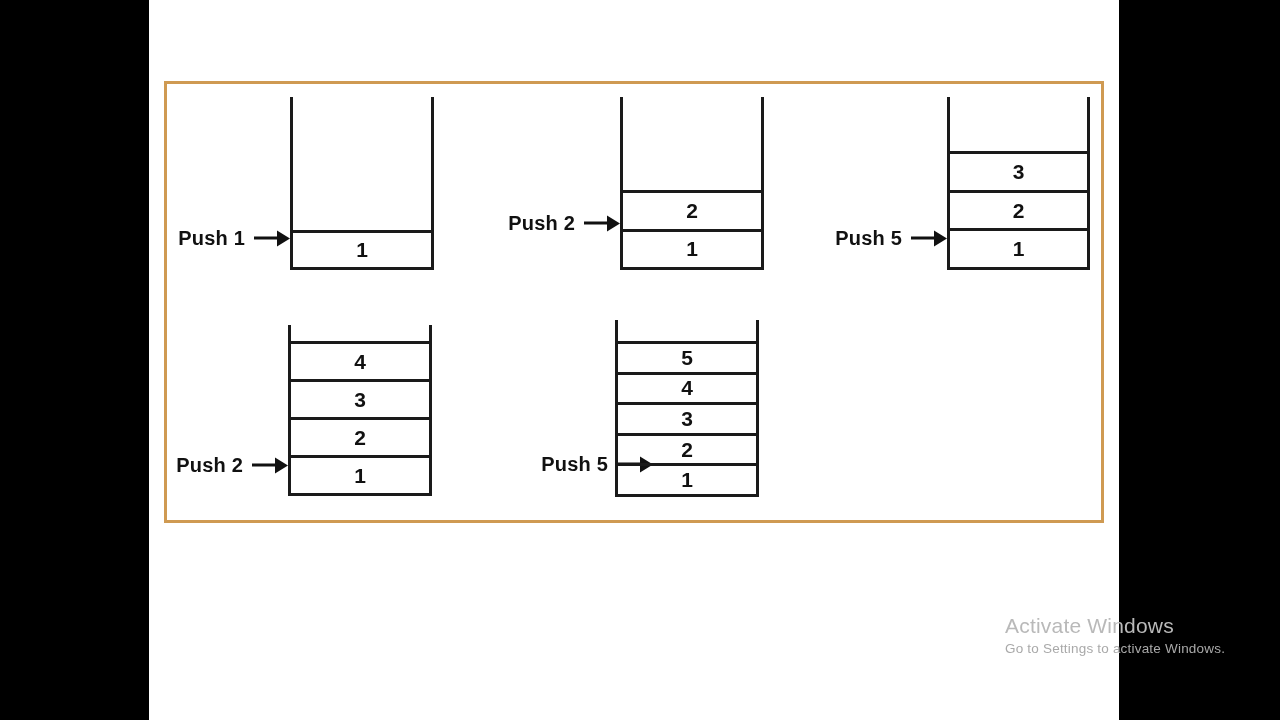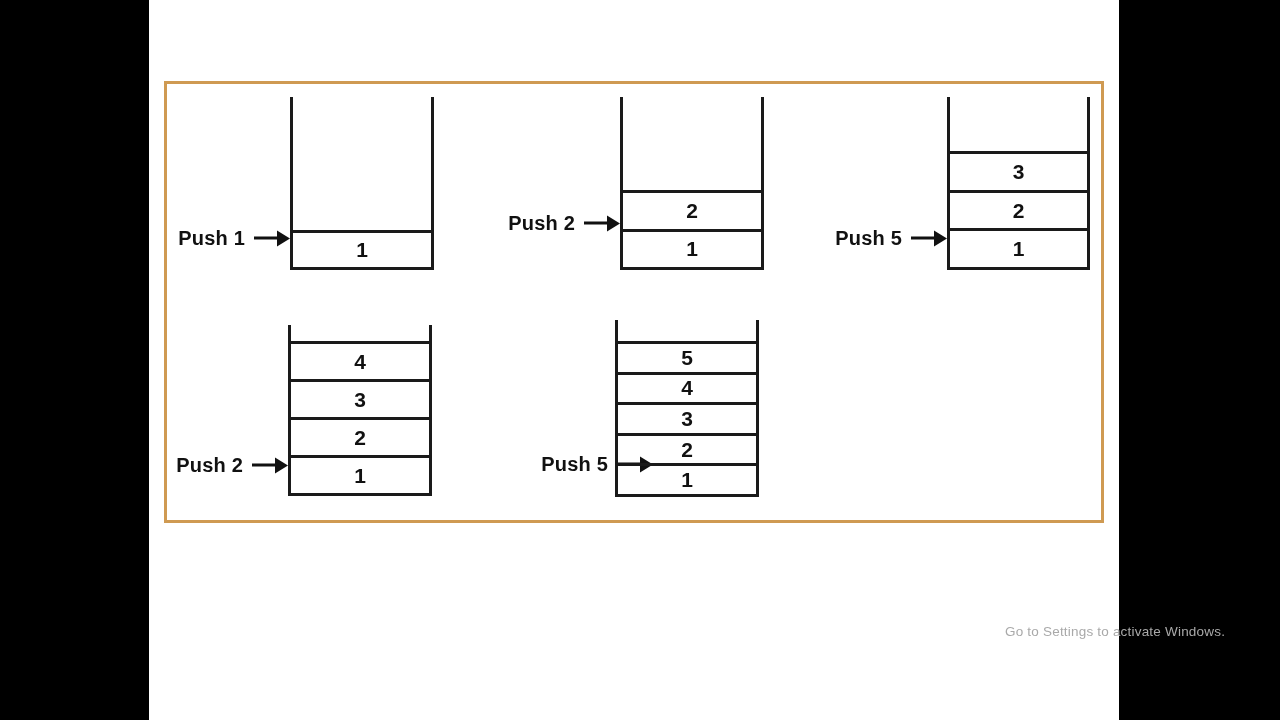--- a/index.html
+++ b/index.html
@@ -118,21 +118,21 @@
     font-family: "Liberation Sans", sans-serif;
     pointer-events: none;
   }
   .watermark .wm1 {
     font-size: 21px;
     font-weight: 400;
     color: #b9b9b9;
     letter-spacing: 0.2px;
   }
   .watermark .wm2 {
-    margin-top: 10px;
+    margin-top: 3px;
     font-size: 13.5px;
     font-weight: 400;
     color: #a9a9a9;
     letter-spacing: 0.2px;
     white-space: nowrap;
   }
 </style>
 </head>
 <body>
 
@@ -214,16 +214,17 @@
     <div class="cells">
       <div class="cell">5</div>
       <div class="cell">4</div>
       <div class="cell">3</div>
       <div class="cell">2</div>
       <div class="cell">1</div>
     </div>
   </div>
 
   <div class="watermark">
+    <div class="wm1">Activate Windows</div>
     <div class="wm2">Go to Settings to activate Windows.</div>
   </div>
 
 </div>
 
 </body></html>

